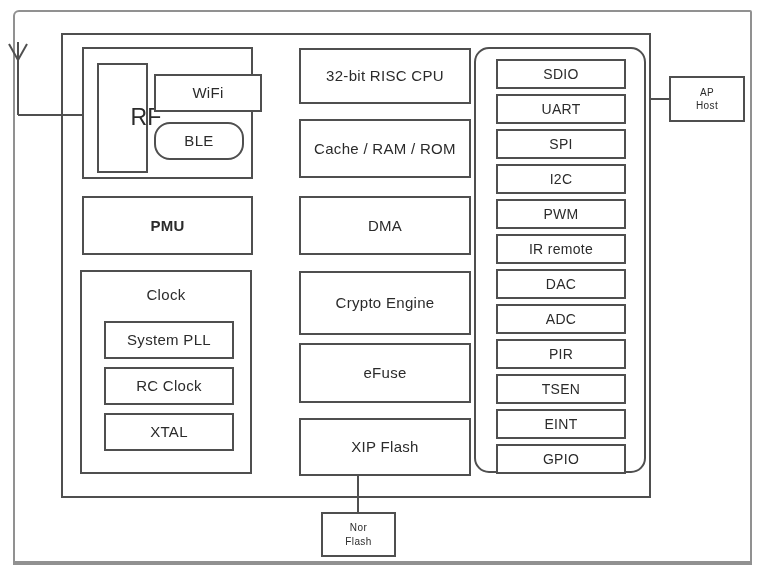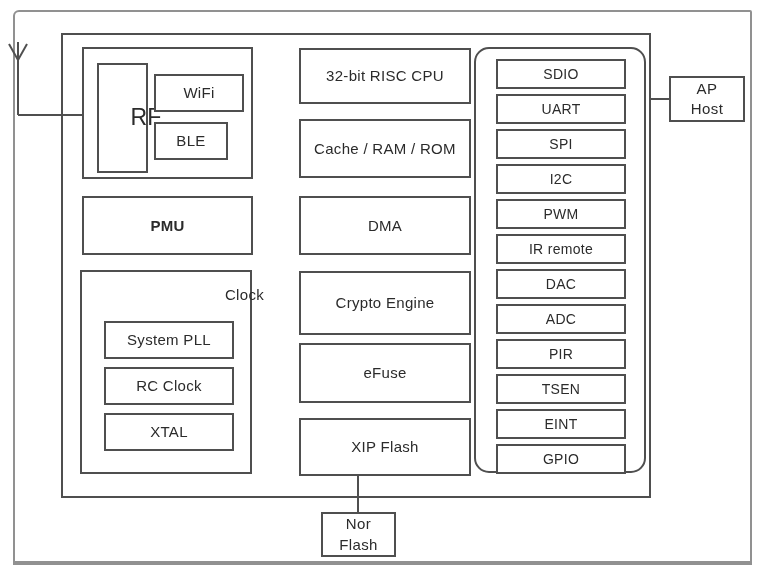--- a/index.html
+++ b/index.html
@@ -27,31 +27,31 @@
   }
   .box {
     border: 2px solid var(--line, #4f4f4f);
     background: var(--background, #ffffff);
     display: flex; align-items: center; justify-content: center;
     font-size: 15px; letter-spacing: .3px;
     text-align: center; line-height: 1.3;
   }
   .rf-group   { left: 82px;  top: 47px;  width: 171px; height: 132px; }
   .rf-box     { left: 13px;  top: 14px;  width: 45px;  height: 110px; font-size: 23px; padding-left: 47px; }
-  .wifi-box   { left: 70px;  top: 25px;  width: 90px;  height: 38px; }
-  .ble-box    { left: 70px;  top: 73px;  width: 74px;  height: 38px; }
+  .wifi-box   { left: 70px;  top: 25px;  width: 108px;  height: 38px; }
+  .ble-box    { left: 70px;  top: 73px;  width: 90px;  height: 38px; border-radius: 16px; }
   .pmu-box    { left: 82px;  top: 196px; width: 171px; height: 59px; font-weight: bold; }
   .clock-group{ left: 80px;  top: 270px; width: 172px; height: 204px; }
   .clock-label{ position:absolute; left:0; top:14px; width:100%;
-                text-align:right; font-size:15px; letter-spacing:.3px;padding-left:14px; }
+                text-align:center; font-size:15px; letter-spacing:.3px; }
   .clock-item { left: 22px; width: 130px; height: 38px; }
   .mid        { left: 272px; width: 172px; margin-left: 27px; }
   .periph-group { left: 474px; top: 47px; width: 172px; height: 426px; border-radius: 15px; }
   .periph     { left: 20px; width: 130px; height: 30px; font-size: 14px; }
-  .small-box  { font-size: 15px; line-height: 1.35; letter-spacing:.4px; }
+  .small-box  { font-size: 10px; line-height: 1.35; letter-spacing:.4px; }
   .ap-host    { left: 669px; top: 76px;  width: 76px; height: 46px; }
   .nor-flash  { left: 321px; top: 512px; width: 75px; height: 45px; text-align: center; }
   .overlay { position:absolute; left:0; top:0; pointer-events:none; color: var(--line, #4f4f4f); }
   .overlay path, .overlay line { stroke: currentColor; stroke-width: 2; fill: none; }
 </style>
 </head>
 <body>
 
 <div class="canvas">
 

